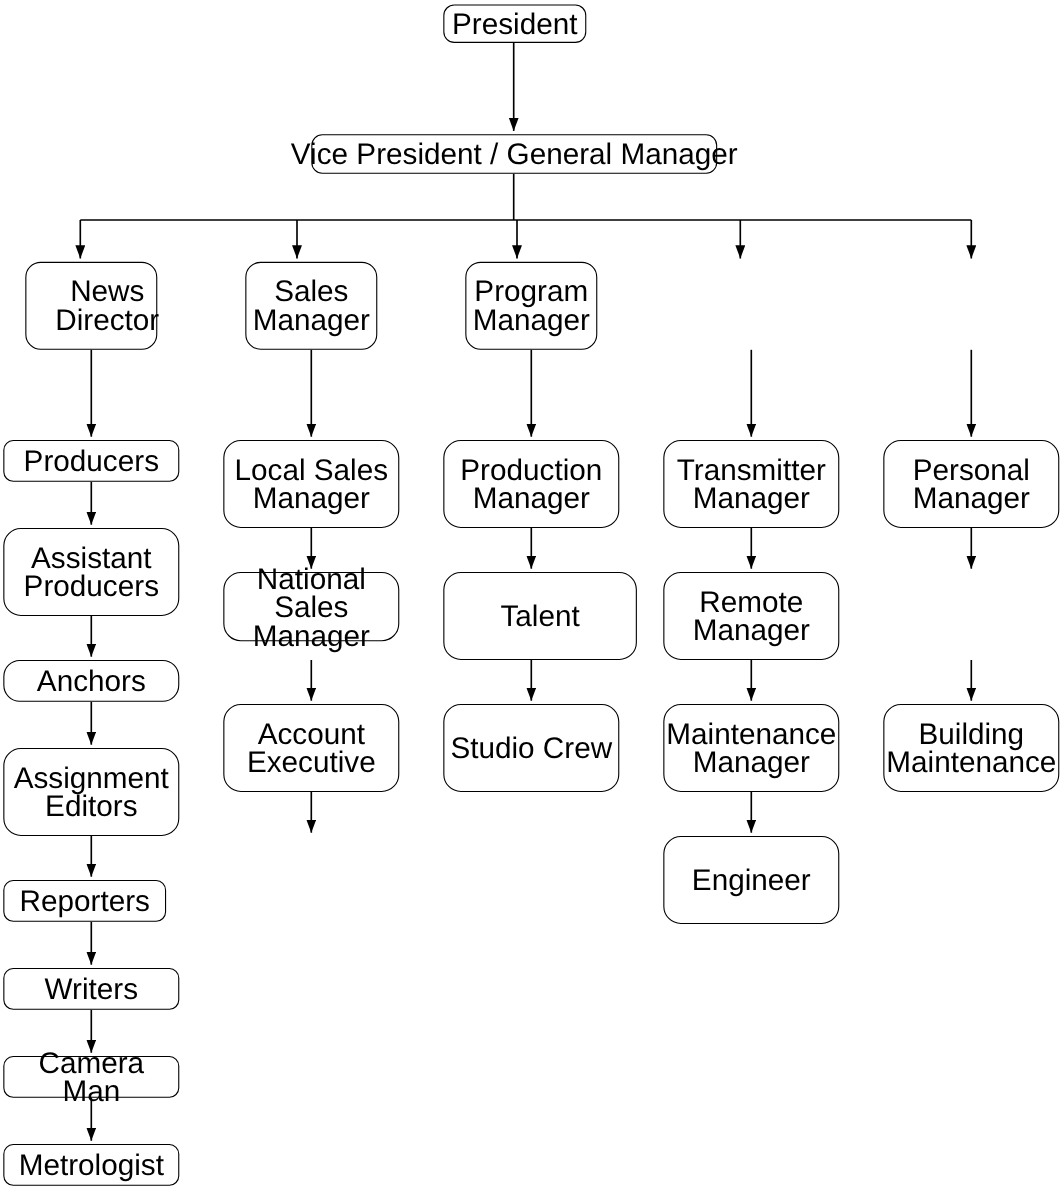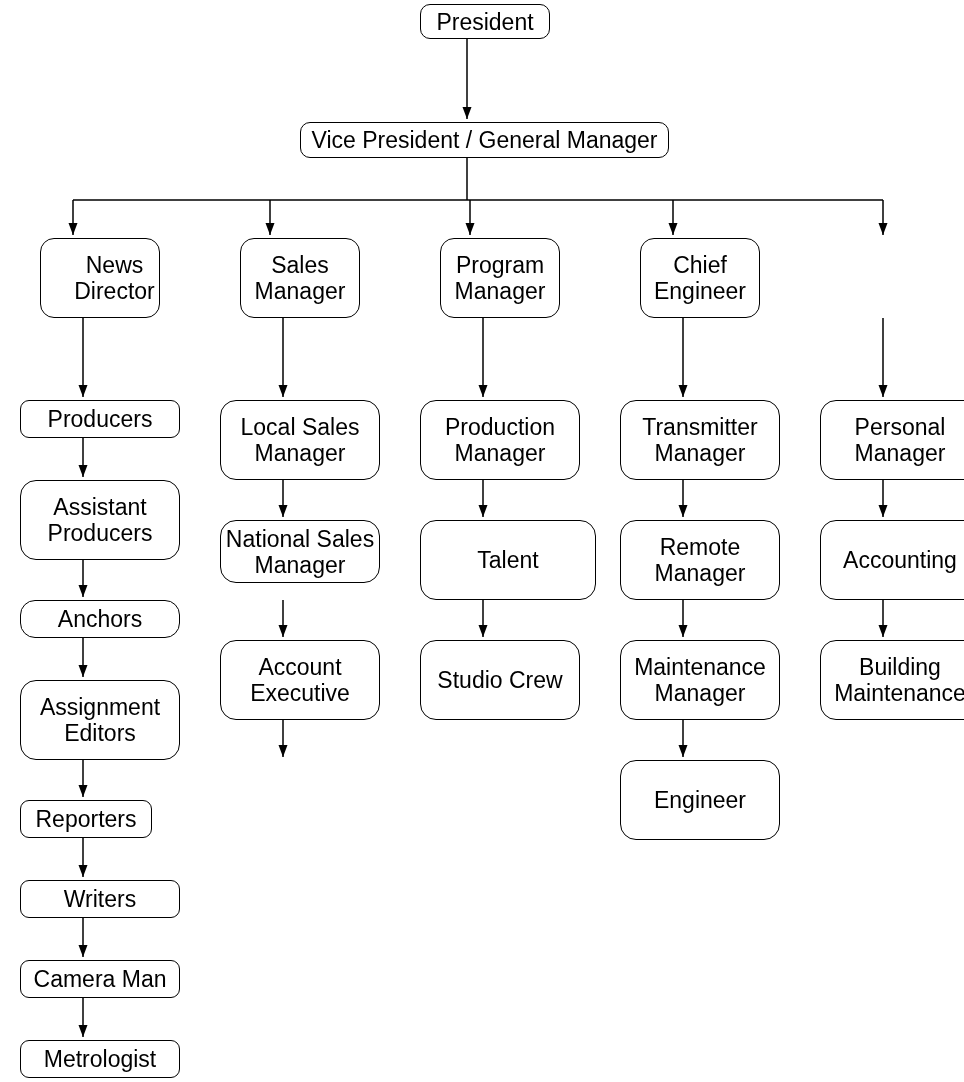--- a/index.html
+++ b/index.html
@@ -19,24 +19,23 @@
   .node {
     position: absolute;
     box-sizing: border-box;
     display: flex;
     align-items: center;
     justify-content: center;
     text-align: center;
     background: #ffffff;
     border: 1.4px solid #000000;
     color: #000000;
-    font-size: 23px;
+    font-size: 27px;
     line-height: 26px;
     padding: 0 2px;
-    margin-left: 17px;
   }
   .banner { border-radius: 10px; white-space: nowrap; }
   .head   { border-radius: 14px; }
   .lg     { border-radius: 16px; }
   .sm     { border-radius: 9px;  }
 </style>
 </head>
 <body>
 
 <div id="canvas">
@@ -87,41 +86,39 @@
     <line x1="883" y1="480" x2="883" y2="517" marker-end="url(#arw)"></line>
     <line x1="883" y1="600" x2="883" y2="637" marker-end="url(#arw)"></line>
   </svg>
 
   <div class="node banner" style="left:403px; top:4px;   width:130px; height:35px;">President</div>
   <div class="node banner" style="left:283px; top:122px; width:369px; height:36px;">Vice President / General Manager</div>
 
   <div class="node head" style="left:23px;  top:238px; width:120px; height:80px;padding-left:31px;">News Director</div>
   <div class="node head" style="left:223px; top:238px; width:120px; height:80px;">Sales Manager</div>
   <div class="node head" style="left:423px; top:238px; width:120px; height:80px;">Program Manager</div>
-  <div class="node head" style="left:623px; top:238px; width:120px; height:80px;">Chief Engineer</div>
 
   <div class="node sm" style="left:3px; top:400px;  width:160px; height:38px;">Producers</div>
   <div class="node lg" style="left:3px; top:480px;  width:160px; height:80px;">Assistant Producers</div>
   <div class="node sm" style="left:3px; top:600px;  width:160px; height:38px;border-radius:15px;">Anchors</div>
   <div class="node lg" style="left:3px; top:680px;  width:160px; height:80px;">Assignment Editors</div>
-  <div class="node sm" style="left:3px; top:800px;  width:132px; height:38px;">Reporters</div>
+  <div class="node sm" style="left:3px; top:800px;  width:148px; height:38px;">Reporters</div>
   <div class="node sm" style="left:3px; top:880px;  width:160px; height:38px;">Writers</div>
   <div class="node sm" style="left:3px; top:960px;  width:160px; height:38px;">Camera Man</div>
   <div class="node sm" style="left:3px; top:1040px; width:160px; height:38px;text-align:right;">Metrologist</div>
 
   <div class="node lg" style="left:203px; top:400px; width:160px; height:80px;">Local Sales Manager</div>
   <div class="node lg" style="left:203px; top:520px; width:160px; height:63px;">National Sales Manager</div>
   <div class="node lg" style="left:203px; top:640px; width:160px; height:80px;">Account Executive</div>
 
   <div class="node lg" style="left:403px; top:400px; width:160px; height:80px;">Production Manager</div>
   <div class="node lg" style="left:403px; top:520px; width:176px; height:80px;">Talent</div>
   <div class="node lg" style="left:403px; top:640px; width:160px; height:80px;">Studio Crew</div>
 
   <div class="node lg" style="left:603px; top:400px; width:160px; height:80px;">Transmitter Manager</div>
   <div class="node lg" style="left:603px; top:520px; width:160px; height:80px;">Remote Manager</div>
   <div class="node lg" style="left:603px; top:640px; width:160px; height:80px;">Maintenance Manager</div>
   <div class="node lg" style="left:603px; top:760px; width:160px; height:80px;">Engineer</div>
 
   <div class="node lg" style="left:803px; top:400px; width:160px; height:80px;">Personal Manager</div>
-  <div class="node lg" style="left:803px; top:520px; width:160px; height:80px;">Accounting</div>
   <div class="node lg" style="left:803px; top:640px; width:160px; height:80px;">Building Maintenance</div>
 
 </div>
 
 </body></html>

